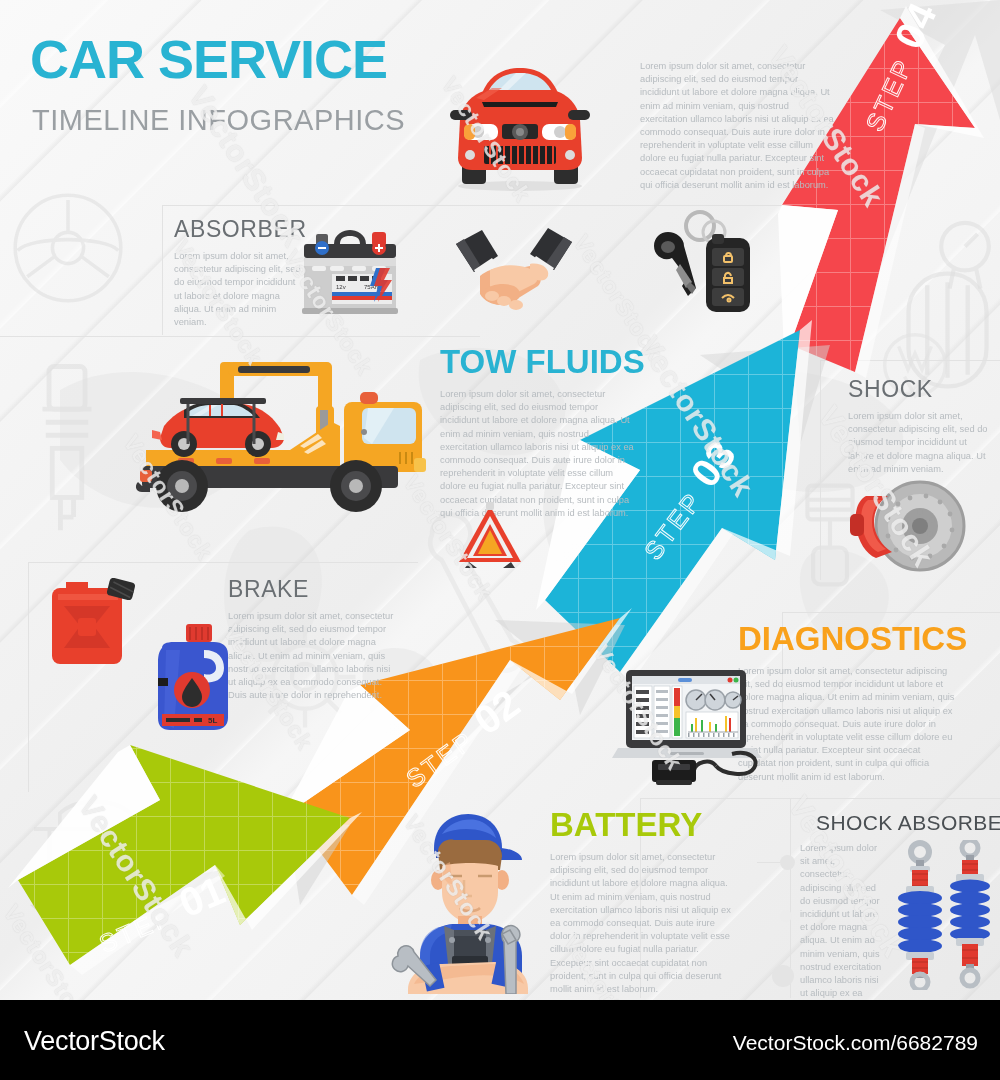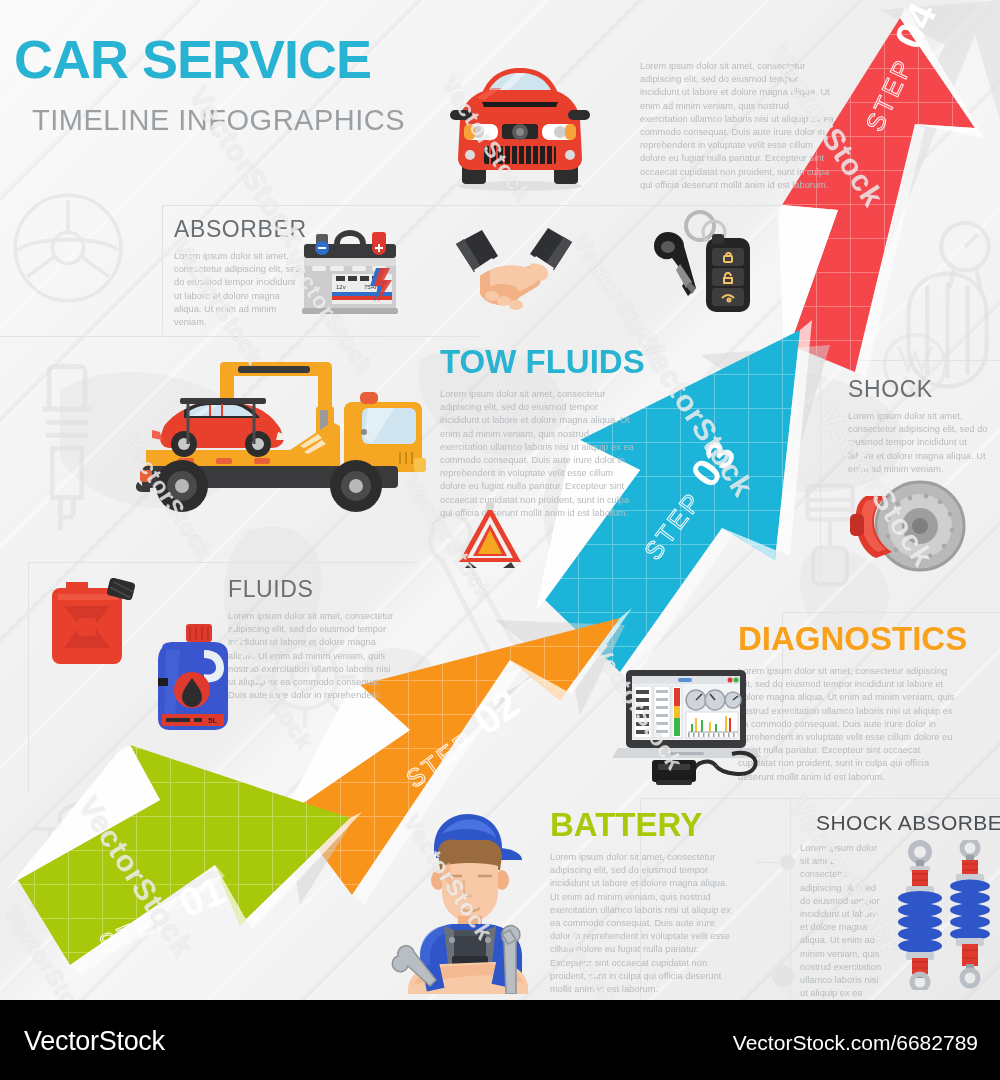--- a/index.html
+++ b/index.html
@@ -70,21 +70,21 @@
 
   
   .c-cyan   { color: #29b3d2; }
   .c-red    { color: #f8464b; }
   .c-orange { color: #f9a11b; }
   .c-green  { color: #a8c90a; }
   .c-gray   { color: #6a6f73; }
 
   
   #title-main {
-    position: absolute; left: 14px; top: 32px;
+    position: absolute; left: 30px; top: 32px;
     font-size: 54px; font-weight: bold; color: #29b3d2;
     letter-spacing: -1px; line-height: 1;
   }
   #title-sub {
     position: absolute; left: 32px; top: 106px;
     font-size: 29px; color: #9a9fa3; letter-spacing: .5px;
     line-height: 1;
   }
 
   
@@ -549,21 +549,21 @@
             <circle cx="46" cy="66" r="2.4"></circle>
             <circle cx="46" cy="48" r="2.4"></circle>
         </g>
         <path d="M24,26 C16,30 12,42 14,56 C16,72 24,84 34,88 L50,82 C40,76 32,64 32,52 C32,40 38,30 46,26 Z" fill="#e03a2f"></path>
         <path d="M26,30 C20,34 18,44 20,56 C22,68 28,78 36,82 L44,79 C36,74 30,64 30,52 C30,42 34,34 40,30 Z" fill="#f05a4a"></path>
         <rect x="8" y="44" width="14" height="22" rx="5" fill="#c42f26"></rect>
       </g>
     </svg>
 
     <div class="block" style="left:228px;top:578px;width:175px;">
-      <div class="hd hd-sm c-gray">FLUIDS</div>
+      <div class="hd hd-sm c-gray">BRAKE</div>
       <div class="body" style="margin-top:9px;width:170px;">Lorem ipsum dolor sit amet, consectetur adipiscing elit, sed do eiusmod tempor incididunt ut labore et dolore magna aliqua. Ut enim ad minim veniam, quis nostrud exercitation ullamco laboris nisi ut aliquip ex ea commodo consequat. Duis aute irure dolor in reprehenderit.</div>
     </div>
 
     <svg style="position:absolute;left:44px;top:578px;width:100px;height:90px" viewBox="0 0 100 90">
       <g>
         <rect x="8" y="10" width="70" height="76" rx="8" fill="#e8402c"></rect>
         <path d="M14,16 L74,16 L74,22 L14,22 Z" fill="#f4644f" opacity=".6"></path>
         <path d="M20,28 L66,28 L50,48 L66,70 L20,70 L36,48 Z" fill="#c42f26" opacity=".55"></path>
         <rect x="34" y="40" width="18" height="18" rx="3" fill="#e8402c"></rect>
         <path d="M22,4 L44,4 L44,14 L22,14 Z" fill="#e8402c"></path>

